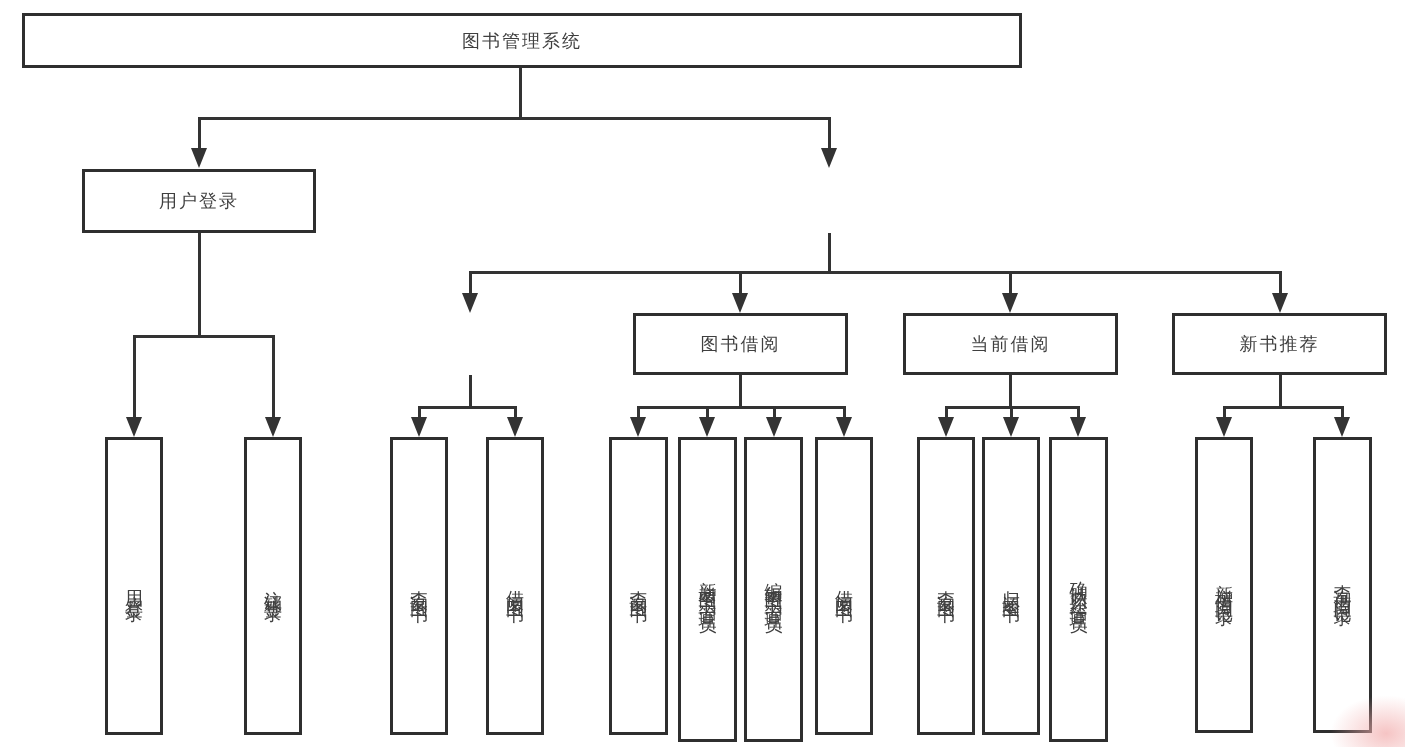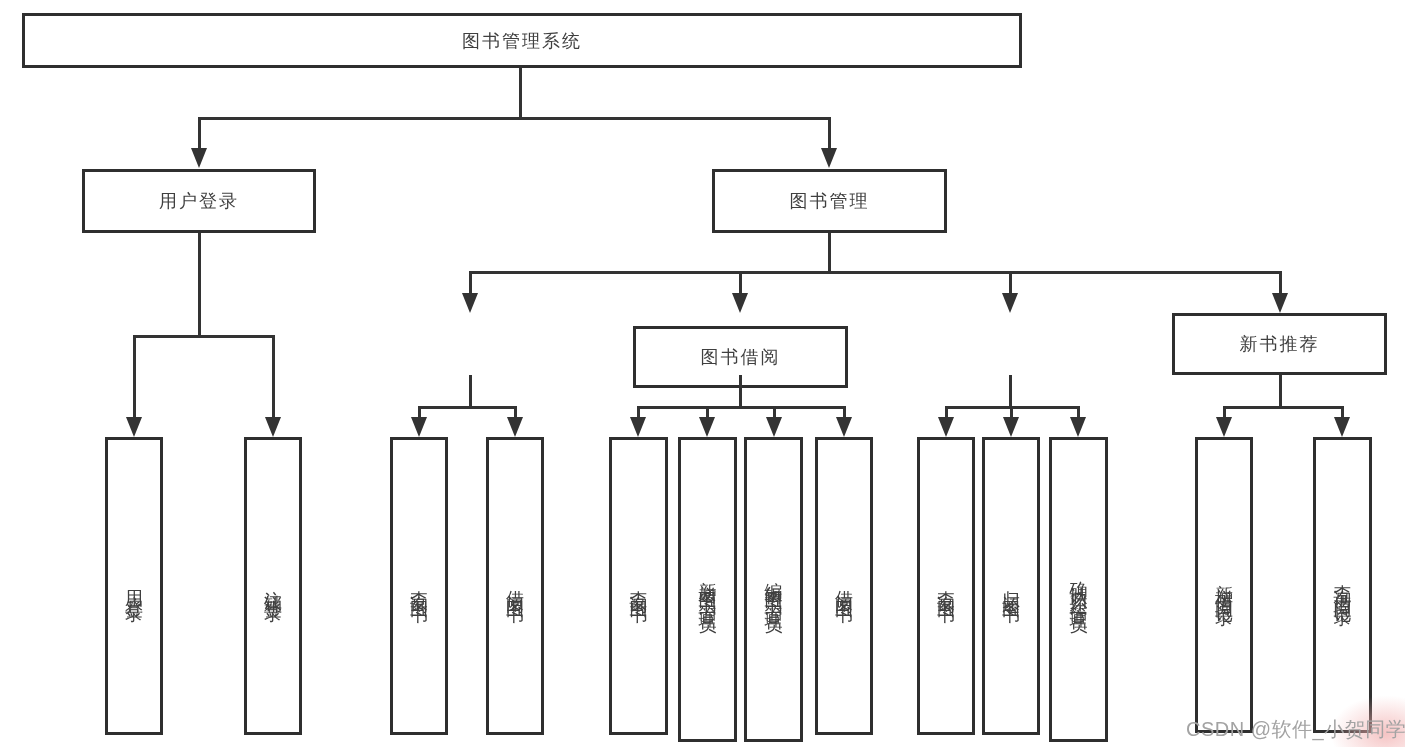--- a/index.html
+++ b/index.html
@@ -60,41 +60,41 @@
   <div class="box" style="left:22px;top:13px;width:1000px;height:55px;">图书管理系统</div>
 
   <div class="vl" style="left:519px;top:68px;height:52px;"></div>
   <div class="hl" style="left:198px;top:117px;width:633px;"></div>
   <div class="vl" style="left:198px;top:117px;height:32px;"></div>
   <div class="arr" style="left:191px;top:148px;"></div>
   <div class="vl" style="left:828px;top:117px;height:32px;"></div>
   <div class="arr" style="left:821px;top:148px;"></div>
 
   <div class="box" style="left:82px;top:169px;width:234px;height:64px;">用户登录</div>
-  <div class="box" style="left:712px;top:169px;width:235px;height:64px;">图书管理</div>
 
   <div class="vl" style="left:198px;top:233px;height:102px;"></div>
   <div class="hl" style="left:133px;top:335px;width:142px;"></div>
   <div class="vl" style="left:133px;top:335px;height:84px;"></div>
   <div class="arr" style="left:126px;top:417px;"></div>
   <div class="vl" style="left:272px;top:335px;height:84px;"></div>
   <div class="arr" style="left:265px;top:417px;"></div>
 
   <div class="vl" style="left:828px;top:233px;height:38px;"></div>
   <div class="hl" style="left:469px;top:271px;width:812px;"></div>
   <div class="vl" style="left:469px;top:271px;height:24px;"></div>
   <div class="arr" style="left:462px;top:293px;"></div>
   <div class="vl" style="left:739px;top:271px;height:24px;"></div>
   <div class="arr" style="left:732px;top:293px;"></div>
   <div class="vl" style="left:1009px;top:271px;height:24px;"></div>
   <div class="arr" style="left:1002px;top:293px;"></div>
   <div class="vl" style="left:1279px;top:271px;height:24px;"></div>
   <div class="arr" style="left:1272px;top:293px;"></div>
 
-  <div class="box" style="left:633px;top:326px;width:215px;height:62px;">图书借阅</div>
+  <div class="box" style="left:633px;top:313px;width:215px;height:62px;">图书借阅</div>
+  <div class="box" style="left:903px;top:313px;width:215px;height:62px;">当前借阅</div>
   <div class="box" style="left:1172px;top:313px;width:215px;height:62px;">新书推荐</div>
 
   <div class="vl" style="left:469px;top:375px;height:34px;"></div>
   <div class="hl" style="left:418px;top:406px;width:99px;"></div>
   <div class="vl" style="left:418px;top:406px;height:14px;"></div>
   <div class="arr" style="left:411px;top:417px;"></div>
   <div class="vl" style="left:514px;top:406px;height:14px;"></div>
   <div class="arr" style="left:507px;top:417px;"></div>
 
   <div class="vl" style="left:739px;top:375px;height:34px;"></div>
@@ -136,15 +136,14 @@
   <div class="box vbox" style="left:815px;top:437px;width:58px;height:298px;">借阅图书</div>
 
   <div class="box vbox" style="left:917px;top:437px;width:58px;height:298px;">查询图书</div>
   <div class="box vbox" style="left:982px;top:437px;width:58px;height:298px;">归还图书</div>
   <div class="box vbox" style="left:1049px;top:437px;width:59px;height:305px;">确认归还（管理员）</div>
 
   <div class="box vbox" style="left:1195px;top:437px;width:58px;height:296px;">新增借阅记录</div>
   <div class="box vbox" style="left:1313px;top:437px;width:59px;height:296px;">查询借阅记录</div>
 
   <div class="pink-blot"></div>
-  <div class="watermark">CSDN @软件_小贺同学</div>
 
 </div>
 
 </body></html>

